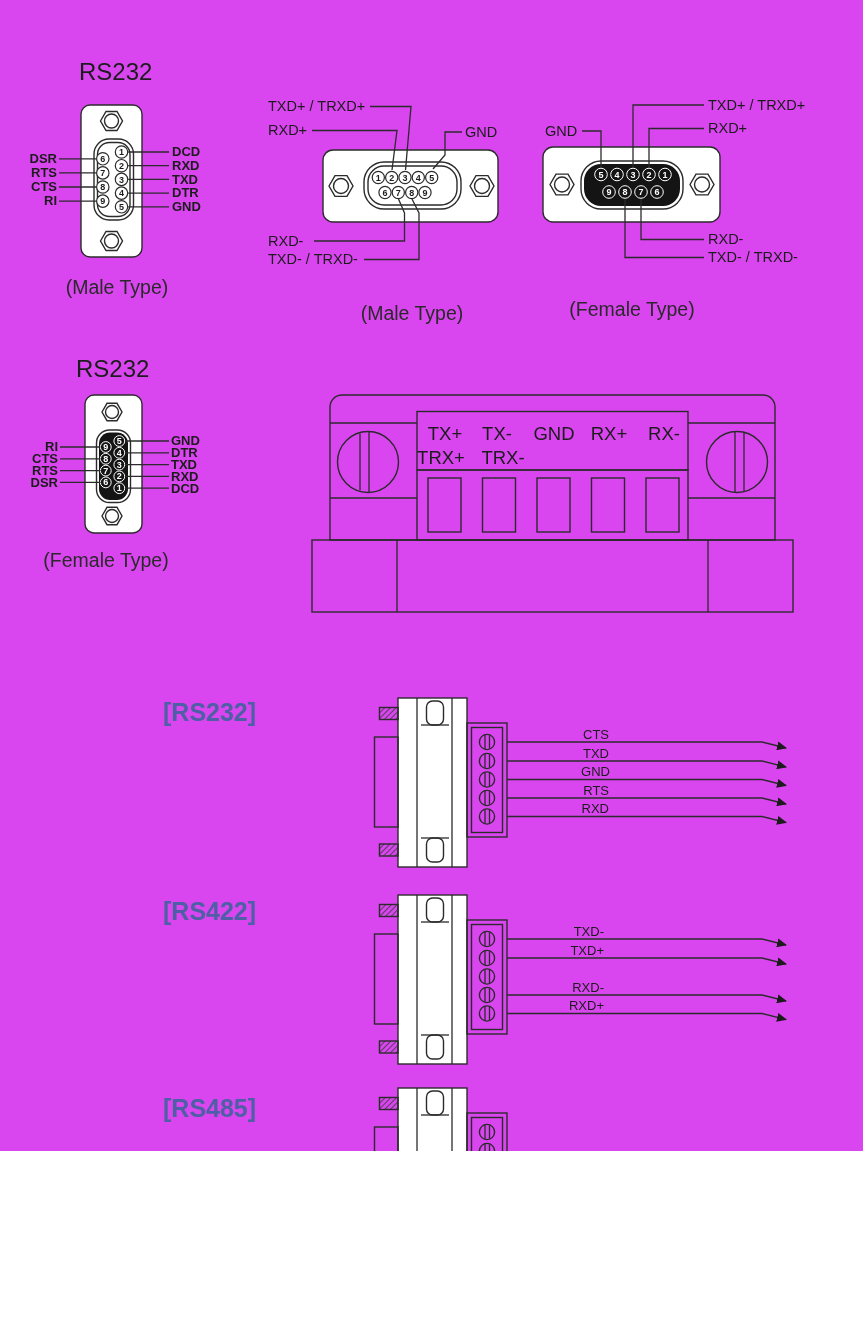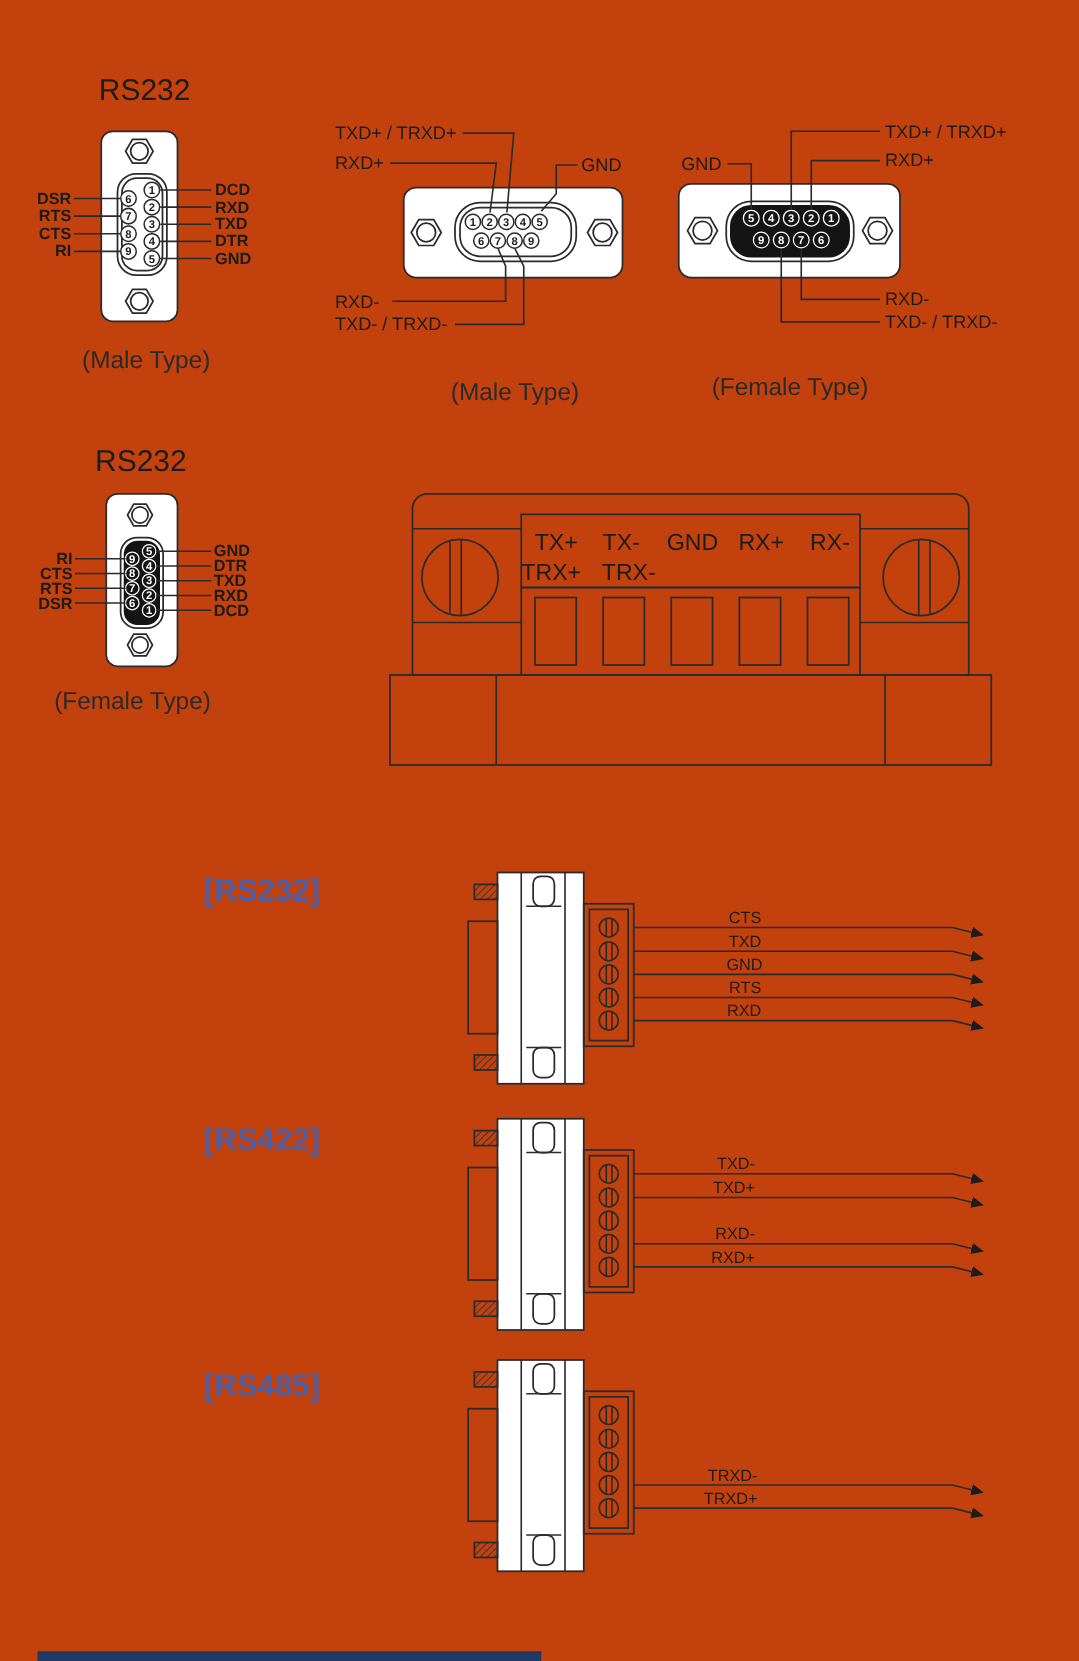--- a/index.html
+++ b/index.html
@@ -1,16 +1,16 @@
 <!DOCTYPE html>
 <html><head>
 <meta charset="utf-8">
 <style>
   html,body{margin:0;padding:0;background:#ffffff;}
-  #page{position:relative;width:863px;height:1329px;background:#c2410c;font-family:"Liberation Sans",sans-serif;text-decoration:underline;}
+  #page{position:relative;width:863px;height:1151px;background:#d946ef;font-family:"Liberation Sans",sans-serif;text-decoration:underline;}
   svg{position:absolute;left:0;top:0;}
   text{font-family:"Liberation Sans",sans-serif;fill:#1c1c1c;}
   .title{font-size:24px;}
   .caption{font-size:19.5px;fill:#2a2a2a;text-anchor:middle;}
   .pinlabel{font-size:13px;font-weight:bold;}
   .pinlabel-e{font-size:13px;font-weight:bold;text-anchor:end;}
   .pinnum{font-size:9px;font-weight:bold;text-anchor:middle;}
   .pinnum-w{font-size:9px;font-weight:bold;text-anchor:middle;fill:#ffffff;}
   .siglabel{font-size:14.5px;}
   .tblabel{font-size:18.5px;text-anchor:middle;}

